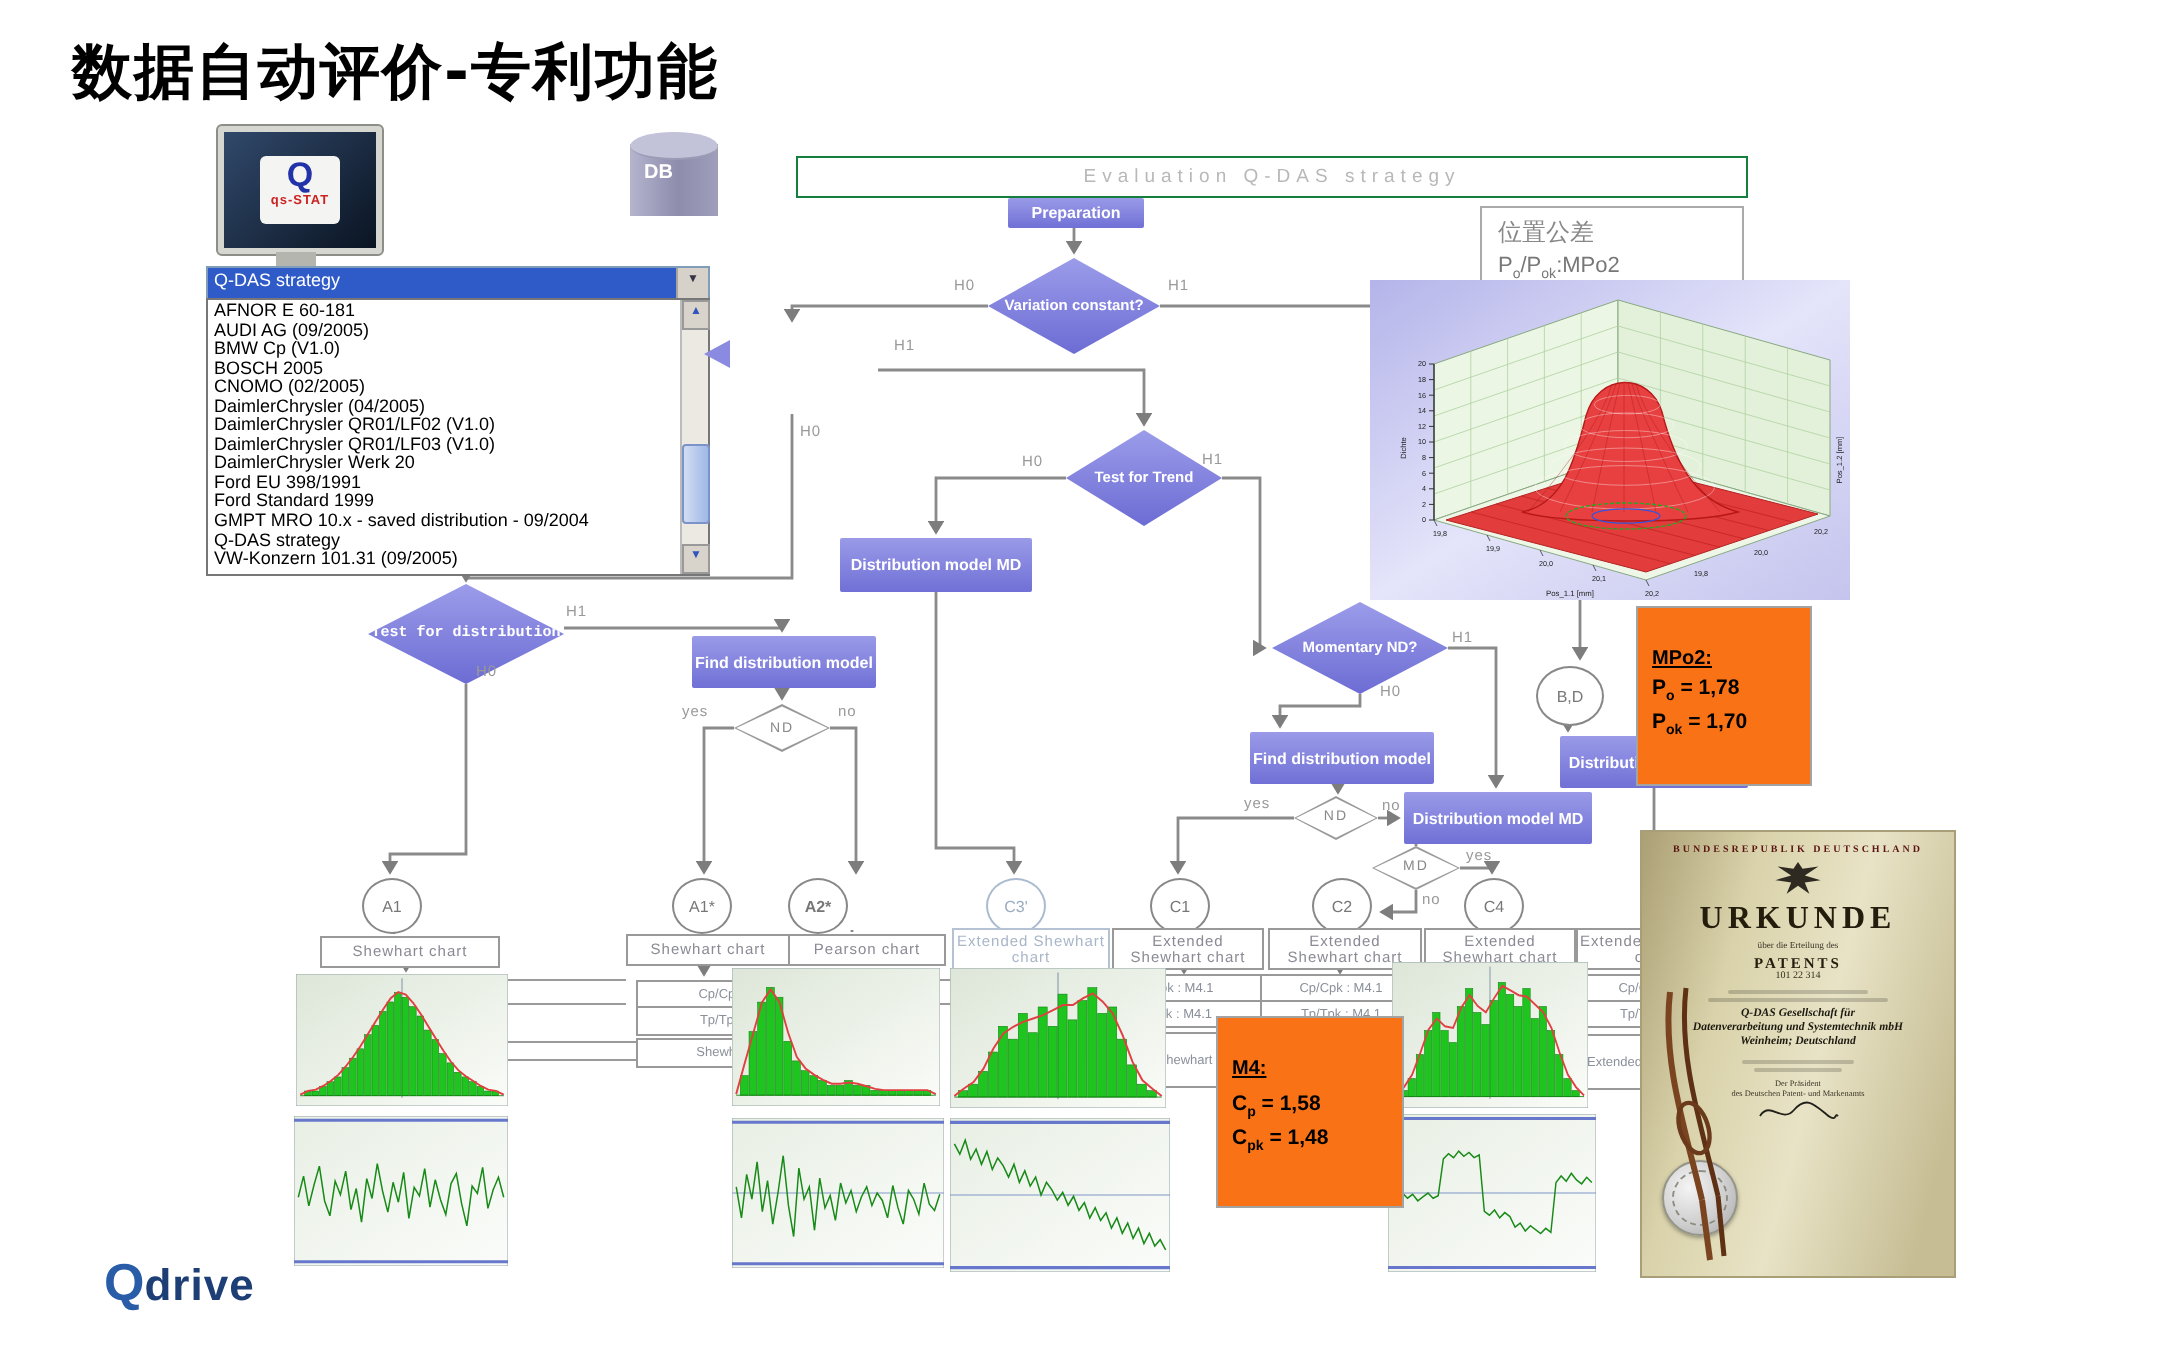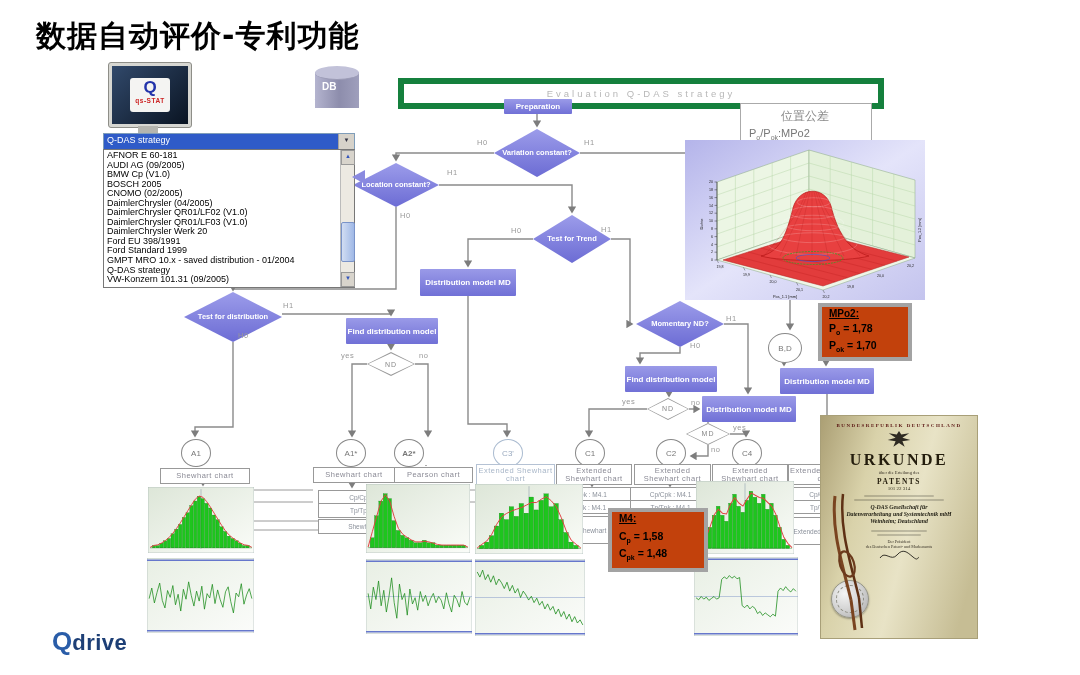--- a/index.html
+++ b/index.html
@@ -37,21 +37,21 @@
   .sbtn{position:absolute;left:0;width:12px;height:13px;background:#d8d4cc;border:1px solid #999;
         font-size:6px;color:#3355bb;text-align:center;line-height:11px;}
   .sbtn.top{top:0}.sbtn.bot{bottom:0}
   .sthumb{position:absolute;left:0;top:72px;width:12px;height:38px;background:linear-gradient(90deg,#d2ddf2,#9fb8e6);
           border:1px solid #7a93c8;border-radius:2px;}
   #blue-arrow{position:absolute;left:352px;top:170px;width:0;height:0;z-index:5;
               border-top:7px solid transparent;border-bottom:7px solid transparent;border-right:13px solid #8a8ae0;}
 
   
   #flow-svg{position:absolute;left:0;top:0;z-index:1;}
-  .startbox{position:absolute;left:398px;top:78px;width:474px;height:19px;border:6px solid #15803d;background:#fff;
+  .startbox{position:absolute;left:398px;top:78px;width:474px;height:19px;border:1px solid #15803d;background:#fff;
             color:#b8b8b8;font-size:9.5px;letter-spacing:3px;display:flex;align-items:center;justify-content:center;z-index:2;}
   .pbox{position:absolute;background:linear-gradient(180deg,#9a9ae8,#7070d6);color:#fff;font-weight:bold;font-size:8px;
         line-height:9px;display:flex;align-items:center;justify-content:center;text-align:center;z-index:2;border-radius:1px;}
   .pdia{position:absolute;clip-path:polygon(50% 0,100% 50%,50% 100%,0 50%);background:linear-gradient(180deg,#9c9cea,#6c6cd4);
         color:#fff;font-weight:bold;font-size:7.5px;line-height:8px;display:flex;align-items:center;justify-content:center;
         text-align:center;z-index:2;}
   .wdia{position:absolute;clip-path:polygon(50% 0,100% 50%,50% 100%,0 50%);background:#999;display:flex;
         align-items:center;justify-content:center;z-index:2;}
   .wdia-in{width:95%;height:90%;clip-path:polygon(50% 0,100% 50%,50% 100%,0 50%);background:#fff;display:flex;
            align-items:center;justify-content:center;font-size:7px;color:#888;letter-spacing:1px;}
@@ -59,27 +59,27 @@
   .circ{position:absolute;width:28px;height:26px;border:1px solid #888;border-radius:50%;background:#fff;color:#777;
         font-size:8px;display:flex;align-items:center;justify-content:center;z-index:2;}
   .circ.dim{border-color:#aabbd0;color:#9aaabf;}
   .cbox{position:absolute;border:1px solid #999;background:#fff;color:#8a8a95;font-size:7.5px;letter-spacing:0.5px;
         display:flex;align-items:center;justify-content:center;text-align:center;z-index:2;line-height:8px;padding:0 1px;}
   .cbox.dim{border-color:#b5c2d4;color:#a8b6c8;}
   .mbox{position:absolute;border:1px solid #999;background:#fff;color:#8a909a;font-size:6.5px;line-height:7px;
         display:flex;align-items:center;justify-content:center;z-index:2;padding:0 1px;white-space:normal;overflow:hidden;text-align:center;}
 
   
-  .info-box{position:absolute;background:#c2410c;border:4px solid #a3a3a3;z-index:4;padding:1px 7px;color:#000;}
+  .info-box{position:absolute;background:#f97316;border:1px solid #a3a3a3;z-index:4;padding:20px 7px;color:#000;}
   .ib-title{font-size:10px;font-weight:bold;text-decoration:underline;margin-bottom:3px;}
   .ib-row{font-size:10.5px;font-weight:bold;line-height:13px;}
   .ib-row sub{font-size:7px;}
   .tolbox{position:absolute;left:740px;top:103px;width:132px;height:42px;border:1px solid #aaa;background:#fff;
           z-index:2;padding:4px 8px;color:#888;box-sizing:border-box;}
-  .tol-l1{font-size:12px;margin-left:32px;}
+  .tol-l1{font-size:12px;}
   .tol-l2{font-size:11px;margin-top:2px;color:#777;}
   .tol-l2 sub{font-size:7px;}
 
   
   .chartbox{position:absolute;z-index:3;}
   .chartbox svg{display:block;width:100%;height:100%;}
   #plot3d{position:absolute;left:685px;top:140px;width:240px;height:160px;z-index:3;}
   #plot3d svg{display:block;width:100%;height:100%;}
 
   
@@ -143,21 +143,21 @@
         <div class="li">AUDI AG (09/2005)</div>
         <div class="li">BMW Cp (V1.0)</div>
         <div class="li">BOSCH 2005</div>
         <div class="li">CNOMO (02/2005)</div>
         <div class="li">DaimlerChrysler (04/2005)</div>
         <div class="li">DaimlerChrysler QR01/LF02 (V1.0)</div>
         <div class="li">DaimlerChrysler QR01/LF03 (V1.0)</div>
         <div class="li">DaimlerChrysler Werk 20</div>
         <div class="li">Ford EU 398/1991</div>
         <div class="li">Ford Standard 1999</div>
-        <div class="li">GMPT MRO 10.x - saved distribution - 01/2004</div>
+        <div class="li">GMPT MRO 10.x - saved distribution - 09/2004</div>
         <div class="li">Q-DAS strategy</div>
         <div class="li">VW-Konzern 101.31 (09/2005)</div>
       </div>
     <div class="sbar">
       <div class="sbtn top">▲</div>
       <div class="sthumb"></div>
       <div class="sbtn bot">▼</div>
     </div>
   </div>
   <div id="blue-arrow"></div>
@@ -211,24 +211,23 @@
       <path d="M469,490 L540,490"></path>
         <path d="M469,502 L540,502"></path>
       <path d="M707,490 L788,490"></path>
         <path d="M707,502 L788,502"></path>
     </g>
   </svg>
 
   <div class="startbox">Evaluation Q-DAS strategy</div>
   <div class="pbox" style="left:504px;top:99px;width:68px;height:15px;">Preparation</div>
   <div class="pdia" style="left:494px;top:129px;width:86px;height:48px;">Variation constant?</div>
-  <div class="pdia" style="left:353px;top:163px;width:86px;height:44px;">Location constant?</div>
   <div class="pdia" style="left:533px;top:215px;width:78px;height:48px;">Test for Trend</div>
   <div class="pbox" style="left:420px;top:269px;width:96px;height:27px;">Distribution model MD</div>
-  <div class="pdia" style="left:184px;top:292px;width:98px;height:50px;">Test for distribution</div>
+  <div class="pdia" style="left:184px;top:292px;width:98px;height:50px;font-family:Liberation Mono, monospace;">Test for distribution</div>
   <div class="pbox" style="left:346px;top:318px;width:92px;height:26px;">Find distribution model</div>
   <div class="wdia" style="left:367px;top:352px;width:48px;height:24px;">
     <div class="wdia-in">
         <span>ND</span>
       </div>
     </div>
   <div class="pdia" style="left:636px;top:301px;width:88px;height:46px;">Momentary ND?</div>
   <div class="pbox" style="left:625px;top:366px;width:92px;height:26px;">Find distribution model</div>
   <div class="wdia" style="left:647px;top:398px;width:42px;height:22px;">
     <div class="wdia-in">

